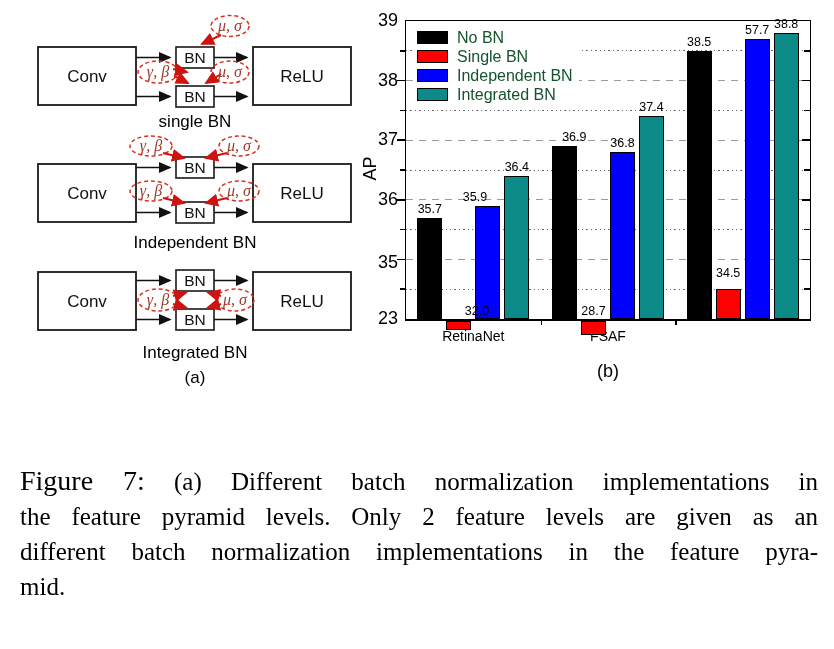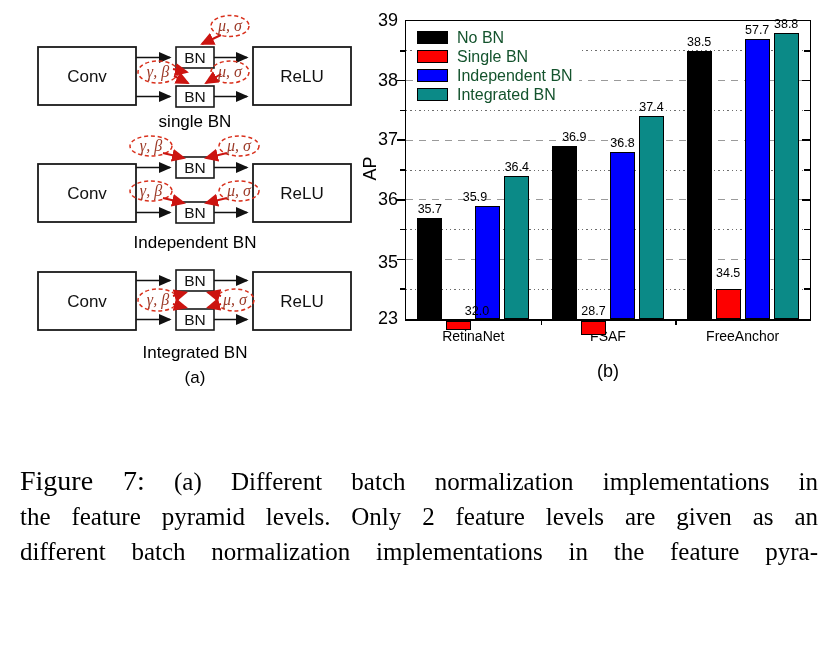--- a/index.html
+++ b/index.html
@@ -204,21 +204,20 @@
       <div class="xcat" style="left: 137px; top: 307px;">FSAF</div>
       <div class="xsep" style="left: 134.667px;"></div>
       <div class="bar" style="left: 280.667px; bottom: 0px; width: 25px; height: 268.2px; background: rgb(0, 0, 0); z-index: 3;"></div>
       <div class="barlabel" style="left: 271.167px; bottom: 270.2px; z-index: 5;">38.5</div>
       <div class="bar" style="left: 309.667px; bottom: 0px; width: 25px; height: 29.8px; background: rgb(253, 0, 0); z-index: 3;"></div>
       <div class="barlabel" style="left: 300.167px; bottom: 39px; z-index: 5;">34.5</div>
       <div class="bar" style="left: 338.667px; bottom: 0px; width: 25px; height: 280.12px; background: rgb(0, 0, 254); z-index: 3;"></div>
       <div class="barlabel" style="left: 329.167px; bottom: 282.12px; z-index: 5;">57.7</div>
       <div class="bar" style="left: 367.667px; bottom: 0px; width: 25px; height: 286.08px; background: rgb(11, 138, 135); z-index: 3;"></div>
       <div class="barlabel" style="left: 358.167px; bottom: 288.08px; z-index: 5;">38.8</div>
-      <div class="xcat" style="left: 271.667px; top: 307px;">FreeAnchor</div>
       <div class="xsep" style="left: 269.333px;"></div>
       <div id="legend">
         <div class="legrow">
           <div class="legswatch" style="background: rgb(0, 0, 0);"></div>
           <div class="leglabel">No BN</div>
         </div>
         <div class="legrow">
           <div class="legswatch" style="background: rgb(253, 0, 0);"></div>
           <div class="leglabel">Single BN</div>
         </div>
@@ -232,15 +231,16 @@
         </div>
       </div>
       <div class="ap-label" style="top: 137px;">AP</div>
       <div class="sub-b">(b)</div>
     </div>
 
   <div id="caption">
     <div class="capline"><span class="figlabel">Figure 7:</span><span> </span><span>(a) Different batch normalization implementations in</span></div>
     <div class="capline">the feature pyramid levels.  Only 2 feature levels are given as an</div>
     <div class="capline">different batch normalization implementations in the feature pyra-</div>
+    <div class="capline last">mid.</div>
   </div>
 
 </div>
 
 </body></html>

